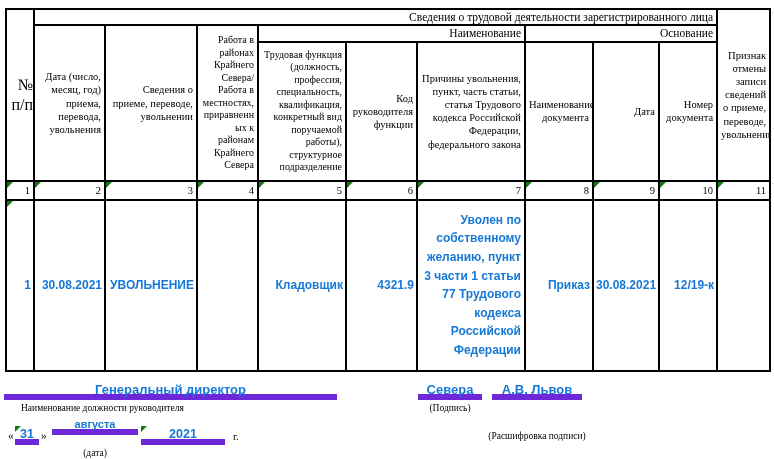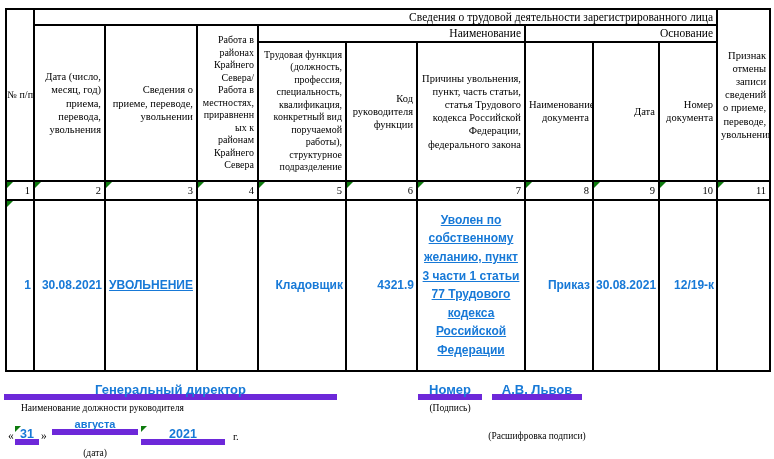--- a/index.html
+++ b/index.html
@@ -18,21 +18,21 @@
   }
   .r-title td,.r-group td{font-size:11.5px;}
   .r-heads td{font-size:10.5px;}
   td.small{font-size:10px;word-break:break-word;}
   .r-nums td{font-size:10.5px;}
   .r-data td{height:169px;padding:0 2px;}
   td.val{
     font-family:"Liberation Sans", sans-serif;font-weight:bold;
     color:var(--blue,#1779d7);font-size:12px;
   }
-  td.left{text-align:center;text-decoration:underline;}
+  td.left{text-align:right;}
   td.right{text-align:right;}
   td.reasons{line-height:1.55;padding:0 3px;}
   
   .corner{
     position:absolute;top:0;left:0;width:0;height:0;
     border-top:6px solid var(--green,#0e7b0e);border-right:6px solid transparent;
   }
   
   .fld{
     position:absolute;box-sizing:border-box;border-bottom:6px solid #6d28d9;
@@ -58,21 +58,21 @@
       <col style="width:88px">
       <col style="width:71px">
     <col style="width:108px">
       <col style="width:68px">
       <col style="width:66px">
     <col style="width:58px">
       <col style="width:53px">
   </colgroup>
   <tbody>
       <tr class="r-title" style="height:15px">
-    <td rowspan="3" style="padding:0;font-size:10px">№ п/п</td>
+    <td rowspan="3" style="padding:0;font-size:16px">№ п/п</td>
     <td colspan="9">Сведения о трудовой деятельности зарегистрированного лица</td>
     <td rowspan="3" style="font-size:10.5px">Признак отмены записи сведений о приеме, переводе, увольнении</td>
   </tr>
   <tr class="r-group" style="height:15px">
     <td rowspan="2" style="font-size:10.5px">Дата (число, месяц, год) приема, перевода, увольнения</td>
     <td rowspan="2" style="font-size:10.5px">Сведения о приеме, переводе, увольнении</td>
     <td rowspan="2" class="small">Работа в районах Крайнего Севера/Работа в местностях, приравненных к районам Крайнего Севера</td>
     <td colspan="3">Наименование</td>
     <td colspan="3">Основание</td>
   </tr>
@@ -109,21 +109,21 @@
     <td class="val">30.08.2021</td>
     <td class="val">12/19-к</td>
     <td class="val"></td>
   </tr>
 </tbody>
   </table>
 
 <div class="fld" style="left:4px;top:381px;width:333px;">Генеральный директор</div>
 <div class="lbl" style="left:21px;top:403px;text-align:center;">Наименование должности руководителя</div>
 
-<div class="fld" style="left:418px;top:381px;width:64px;">Номер</div>
+<div class="fld" style="left:418px;top:381px;width:64px;">Севера</div>
 <div class="lbl" style="left:410px;top:403px;width:80px;">(Подпись)</div>
 
 <div class="fld" style="left:492px;top:381px;width:90px;">А.В. Львов</div>
 <div class="lbl" style="left:481px;top:403px;width:112px;margin-top:28px;">(Расшифровка подписи)</div>
 
 <span class="quote" style="left:8px;top:429px;">«</span>
 <div class="fld" style="left:15px;top:426px;width:24px;font-size:12.5px;"><span class="corner"></span><span>31</span></div>
 <span class="quote" style="left:41px;top:429px;">»</span>
 <div class="fld" style="left:52px;top:416px;width:86px;font-size:11px;">августа</div>
 <div class="fld" style="left:141px;top:426px;width:84px;font-size:12.5px;"><span class="corner"></span><span>2021</span></div>

